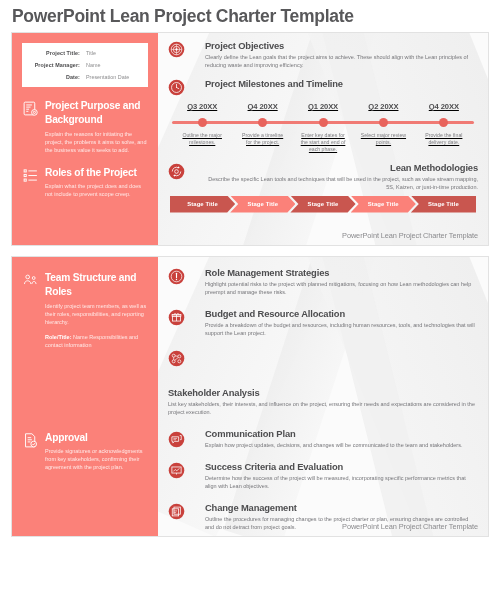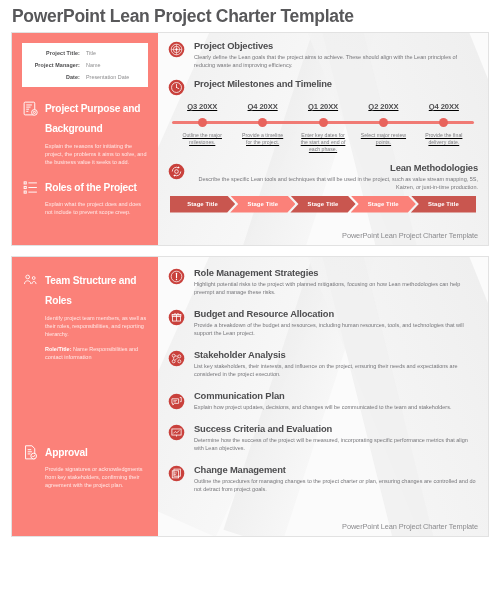--- a/index.html
+++ b/index.html
@@ -68,28 +68,28 @@
   }
   .info-value { font-size:5.4px; color:#8d8d8f; }
 
   
   .side-block { display:flex; gap:6px; margin-bottom:12px; padding-left:1px; }
   .side-icon { flex:0 0 17px; width:17px; height:17px; margin-top:1px; opacity:.95; }
   .side-icon svg { width:100%; height:100%; display:block; }
   .side-text { flex:1; }
   .side-title {
     color:#ffffff; font-size:10.2px; font-weight:bold;
-    line-height:20px; letter-spacing:-.2px; margin-bottom:2.5px;
+    line-height:14px; letter-spacing:-.2px; margin-bottom:2.5px;
   }
   .side-desc { color:#ffe9e7; font-size:5.5px; line-height:8px; }
   .side-sub { color:#ffe9e7; font-size:5.5px; line-height:8px; margin-top:7px; }
   .side-sub b { color:#ffffff; }
 
   
-  .sec { display:flex; gap:9px; position:relative; z-index:2; margin-bottom:9px; }
+  .sec { display:flex; gap:20px; position:relative; z-index:2; margin-bottom:9px; }
   .sec-icon { flex:0 0 17px; width:17px; height:17px; margin-top:1px; }
   .sec-icon svg { width:100%; height:100%; display:block; }
   .sec-body { flex:1; }
   .sec-title {
     font-size:9.4px; font-weight:bold; color:#4d4d4f;
     letter-spacing:-.15px; margin-bottom:2px; line-height:11px;
   }
   .sec-desc { font-size:5.5px; color:#76767a; line-height:8px; }
 
   
@@ -383,21 +383,21 @@
           <path d="M12 7.6c-1.6-2.2-4.4-1-3 .9" fill="none" stroke="#ffffff" stroke-width="1"></path>
           <path d="M12 7.6c1.6-2.2 4.4-1 3 .9" fill="none" stroke="#ffffff" stroke-width="1"></path>
         </svg>
       </div>
       <div class="sec-body">
         <div class="sec-title">Budget and Resource Allocation</div>
         <div class="sec-desc">Provide a breakdown of the budget and resources, including human resources, tools, and technologies that will support the Lean project.</div>
       </div>
     </div>
 
-    <div class="sec" style="margin-bottom:12px;">
+    <div class="sec" style="margin-bottom:12px;flex-direction:column;">
       <div class="sec-icon">
         <svg viewBox="0 0 24 24">
           <circle cx="12" cy="12" r="11" fill="#c9413c"></circle>
           <circle cx="8" cy="8" r="2.1" fill="none" stroke="#ffffff" stroke-width="1"></circle>
           <circle cx="16" cy="9" r="2.1" fill="none" stroke="#ffffff" stroke-width="1"></circle>
           <circle cx="8" cy="16" r="2.1" fill="none" stroke="#ffffff" stroke-width="1"></circle>
           <circle cx="16" cy="16" r="2.1" fill="none" stroke="#ffffff" stroke-width="1"></circle>
           <line x1="10" y1="8.4" x2="14" y2="8.8" stroke="#ffffff" stroke-width=".9"></line>
           <line x1="8" y1="10.1" x2="8" y2="13.9" stroke="#ffffff" stroke-width=".9"></line>
           <line x1="9.6" y1="14.5" x2="14.4" y2="10.6" stroke="#ffffff" stroke-width=".9"></line>

